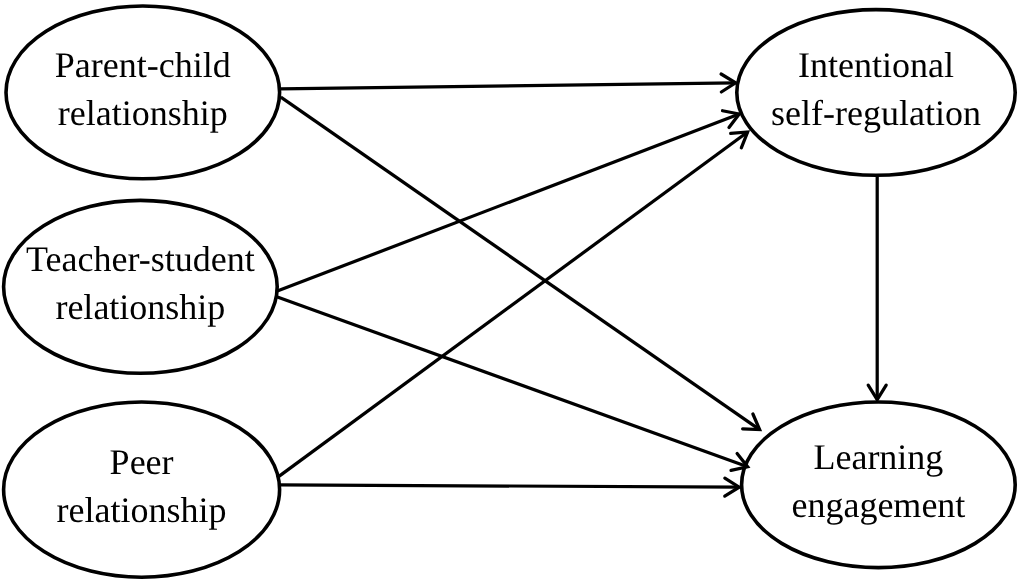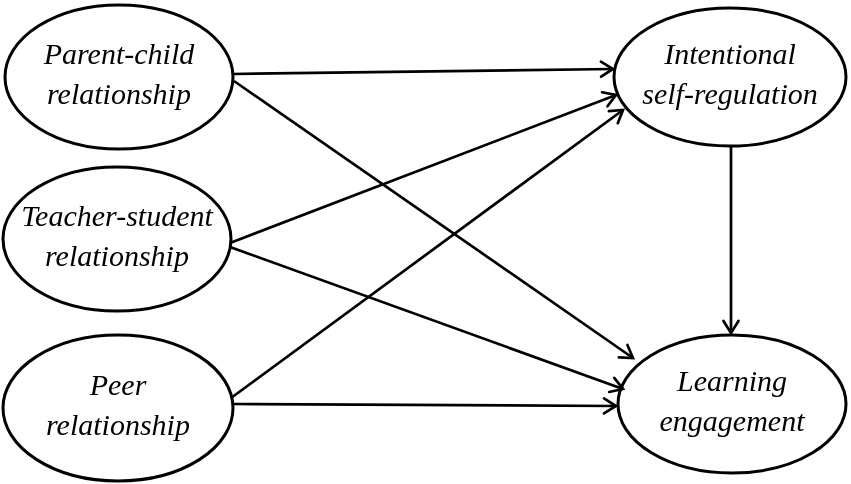--- a/index.html
+++ b/index.html
@@ -5,21 +5,20 @@
   html, body {
     margin: 0;
     padding: 0;
     background: #ffffff;
   }
   .figure {
     position: relative;
     width: 851px;
     height: 484px;
     overflow: hidden;
-    font-style: italic;
   }
   .figure svg {
     display: block;
     width: 851px;
     height: 484px;
   }
   .node-shape {
     fill: #ffffff;
   }
   .edge-line {

